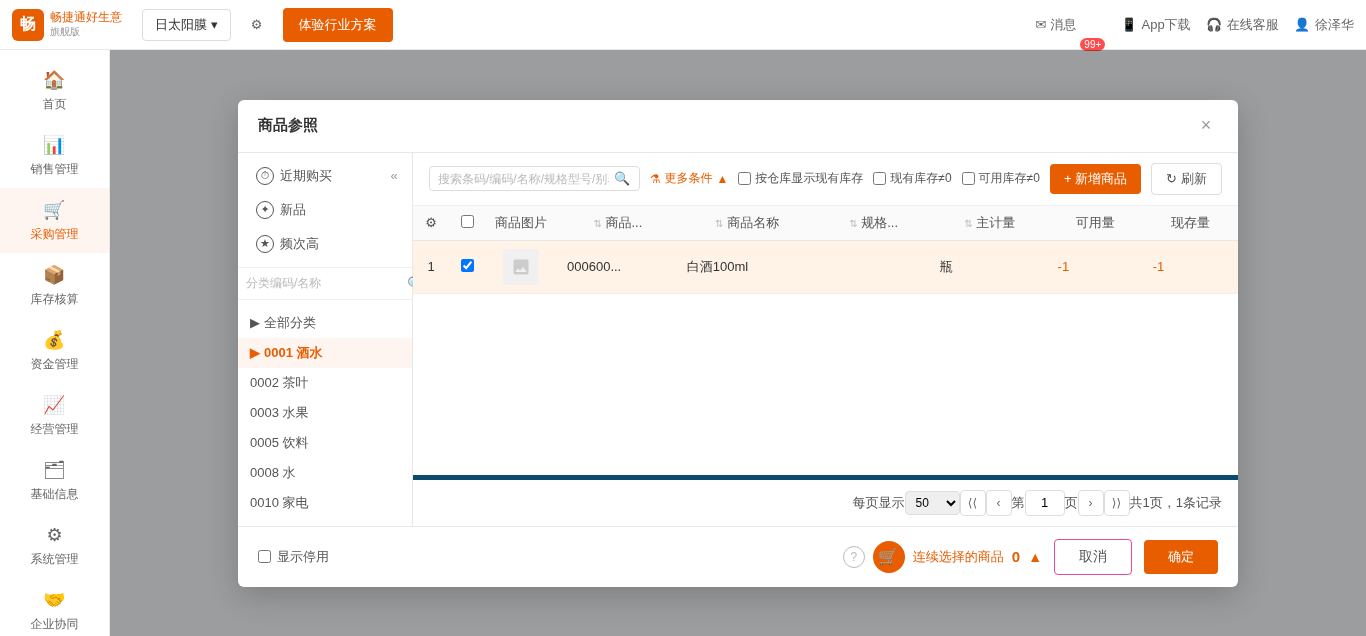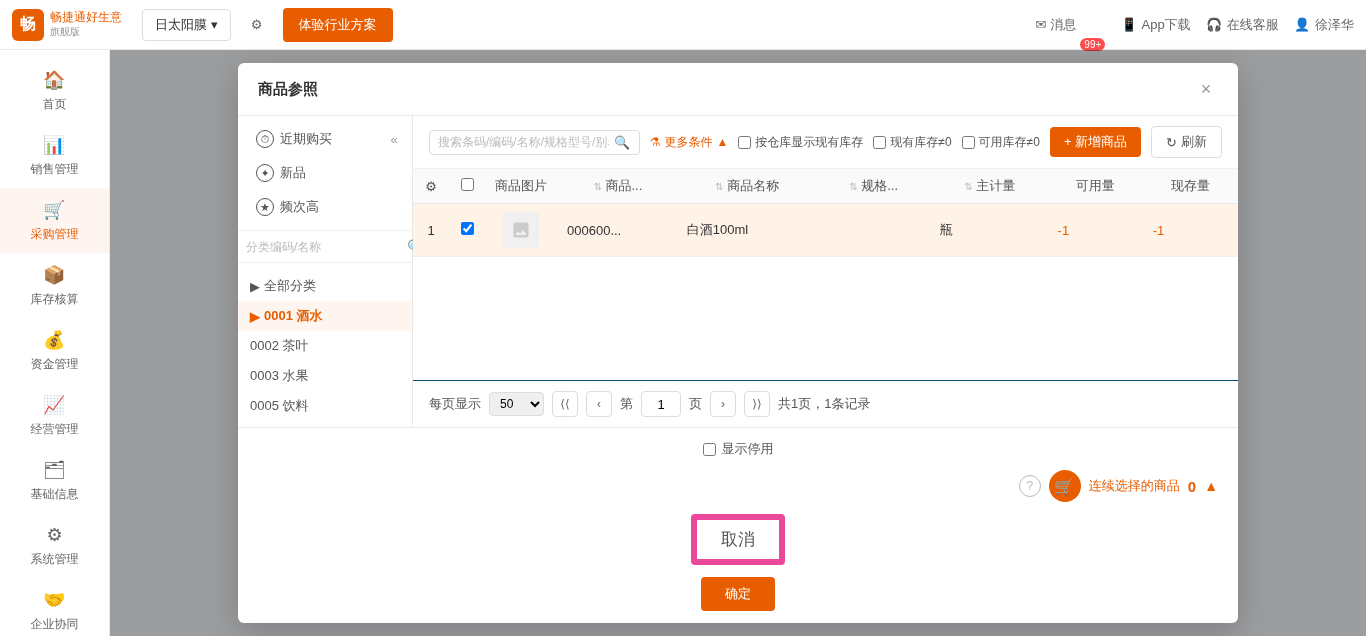--- a/index.html
+++ b/index.html
@@ -346,23 +346,23 @@
       display: flex; align-items: center; justify-content: center;
       color: #bbb; font-size: 16px;
     }
     .sort-icon { font-size: 10px; color: #bbb; margin-left: 2px; cursor: pointer; }
     .negative { color: #e85d00; }
 
     
     .pagination-bar {
       display: flex;
       align-items: center;
+      justify-content: flex-end;
       padding: 10px 16px;
-      border-top: 1px solid #0c4a6e;
-      gap: 8px;
+      border-top: 5px solid #0c4a6e;
       font-size: 13px;
       color: #555;
     }
     .page-select {
       border: 1px solid #ddd;
       border-radius: 4px;
       padding: 3px 6px;
       font-size: 12px;
       outline: none;
     }
@@ -384,21 +384,20 @@
       outline: none;
     }
 
     
     .modal-footer {
       padding: 12px 20px;
       border-top: 1px solid #e8e8e8;
       display: flex;
       align-items: center;
       gap: 12px;
-      flex-direction: column;
     }
     .show-disabled {
       display: flex; align-items: center; gap: 6px;
       font-size: 13px; color: #555;
     }
     .cart-area {
       margin-left: auto;
       display: flex;
       align-items: center;
       gap: 8px;
@@ -416,27 +415,27 @@
       border-radius: 50%;
       display: flex; align-items: center; justify-content: center;
       color: white; font-size: 16px; cursor: pointer;
     }
     .cart-text { color: #e85d00; font-size: 13px; }
     .cart-count { color: #e85d00; font-size: 15px; font-weight: bold; }
     .collapse-up {
       color: #e85d00; cursor: pointer; font-size: 14px;
     }
     .btn-cancel {
-      border: 6px solid #ec4899;
+      border: 1px solid #ec4899;
       background: #fff;
       color: #555;
       padding: 8px 24px;
       border-radius: 4px;
       cursor: pointer;
-      font-size: 17px;
+      font-size: 14px;
     }
     .btn-confirm {
       background: #e85d00;
       color: white;
       border: none;
       padding: 8px 24px;
       border-radius: 4px;
       cursor: pointer;
       font-size: 13px;
     }

